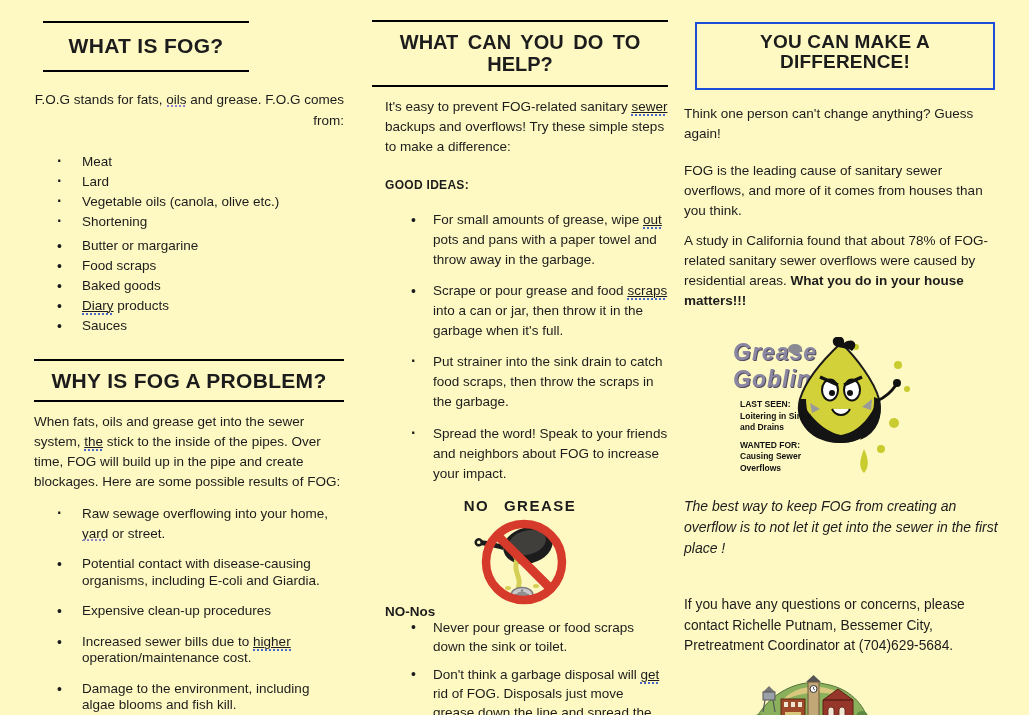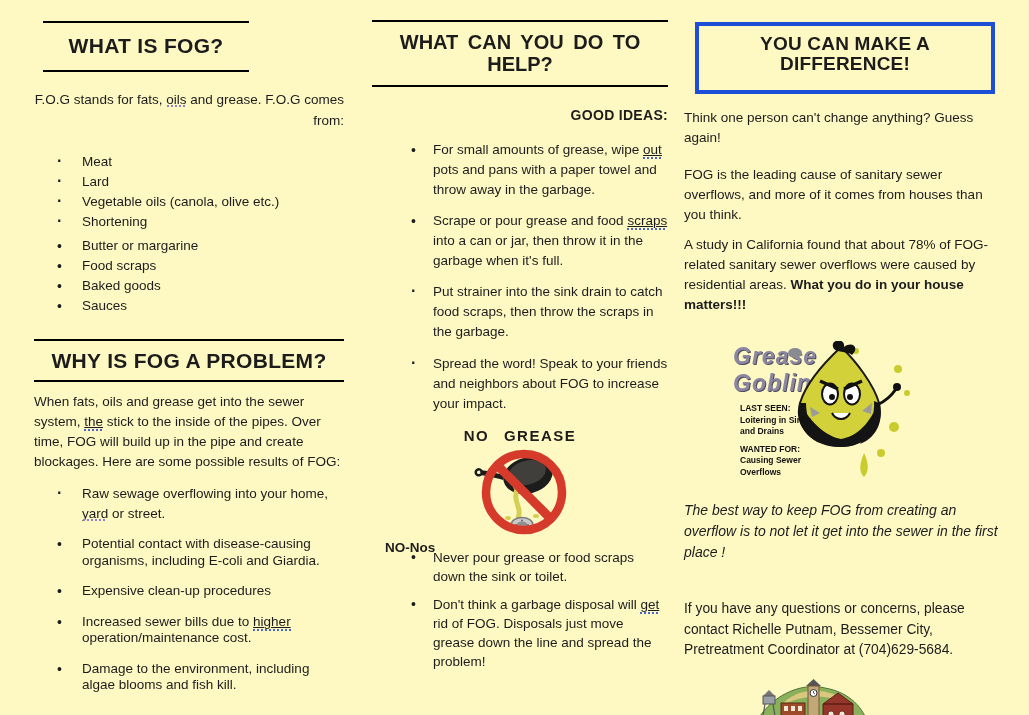--- a/index.html
+++ b/index.html
@@ -45,34 +45,34 @@
     background: repeating-linear-gradient(90deg,#4a66c8 0 2px, transparent 2px 4px); }
   .usp { position: relative; }
   .usp::after { content:""; position:absolute; left:1px; right:1px; bottom:0; height:2px;
     background: repeating-linear-gradient(90deg,#8a7fd0 0 2px, transparent 2px 4px); }
 
   
   .hr-mid-top { margin-top: 20px; }
   h2.midhead { font-size: 20px; line-height: 22px; font-weight: 700; text-align: center;
     word-spacing: 4px; margin: 9px 0 10px; }
   .p-midintro { margin-top: 10px; padding-left: 13px; line-height: 20px; }
-  .good-label { margin-top: 18px; padding-left: 13px; font-weight: 700; font-size: 14px; letter-spacing: .3px; text-align: right; }
+  .good-label { margin-top: 18px; padding-left: 13px; font-weight: 700; font-size: 12px; letter-spacing: .3px; }
   .mid-list li { padding-left: 61px; line-height: 20px; margin-bottom: 11px; }
   .mid-list li::before { left: 39px; }
   .good-list { margin-top: 15px; }
   .good-list li.g3, .good-list li.g4 { margin-bottom: 12px; }
   .nog-wrap { position: relative; height: 114px; margin-top: 12px; }
   .nograease { text-align: center; font-size: 15px; font-weight: 700; letter-spacing: 1.5px; word-spacing: 9px; }
   .pan-svg { position: absolute; left: 100px; top: 20px; }
-  .nonos-label { position: absolute; left: 13px; top: 112px; font-weight: 700; font-size: 13.5px; }
+  .nonos-label { position: absolute; left: 13px; top: 106px; font-weight: 700; font-size: 13.5px; }
   .nonos-list { margin-top: 8px; }
   .nonos-list li { line-height: 19px; margin-bottom: 9px; }
 
   
-  .diff-box { margin-left: 11px; margin-top: 22px; width: 300px; border: 4px solid #1d4ed8;
+  .diff-box { margin-left: 11px; margin-top: 22px; width: 300px; border: 2px solid #1d4ed8;
     text-align: center; font-size: 19px; font-weight: 700; padding: 8px 2px 16px; letter-spacing:.2px; }
   .p-r1 { margin-top: 14px; line-height: 20px; width: 300px; }
   .p-r2 { margin-top: 17px; line-height: 20px; width: 300px; }
   .p-r3 { margin-top: 10px; line-height: 20px; width: 310px; }
   .b { font-weight: 700; }
 
   .goblin-wrap { position: relative; height: 142px; margin-top: 26px; }
   .goblin-title { position: absolute; left: 49px; top: 2px; font-weight: 700; font-size: 23px;
     line-height: 27px; color: #8b87a3; letter-spacing: 1px; text-shadow: 1px 1px 0 #504d5e; font-style: italic; }
   .goblin-svg { position: absolute; left: 102px; top: 0; }
@@ -99,20 +99,21 @@
     <p class="p-intro"><span>F.O.G stands for fats, </span><span class="usp">oils</span><span> and grease. F.O.G comes from:</span></p>
 
     <ul class="src-list">
       <li class="sm"><span>Meat</span></li>
       <li class="sm"><span>Lard</span></li>
       <li class="sm"><span>Vegetable oils (canola, olive etc.)</span></li>
       <li class="sm"><span>Shortening</span></li>
       <li class="gap"><span>Butter or margarine</span></li>
       <li><span>Food scraps</span></li>
       <li><span>Baked goods</span></li>
+      <li><span class="uw">Diary</span><span> products</span></li>
       <li><span>Sauces</span></li>
     </ul>
 
     <div class="hr-full hr-why1"></div>
     <h1 class="bighead head-why">WHY IS FOG A PROBLEM?</h1>
     <div class="hr-full"></div>
 
     <p class="p-why"><span>When fats, oils and grease get into the sewer system, </span><span class="uw">the</span><span>  stick to the inside of the pipes. Over time, FOG will build up in the pipe and create blockages. Here are some possible results of FOG:</span></p>
 
     <ul class="prob-list">
@@ -122,20 +123,21 @@
       <li><span>Increased sewer bills due to </span><span class="uw">higher</span><span> operation/maintenance cost.</span></li>
       <li><span>Damage to the environment, including algae blooms and fish kill.</span></li>
     </ul>
   </div>
 
   <div class="col col-mid">
     <div class="hr-full hr-mid-top"></div>
     <h2 class="midhead">WHAT CAN YOU DO TO HELP?</h2>
     <div class="hr-full"></div>
 
+    <p class="p-midintro"><span>It's easy to prevent FOG-related sanitary </span><span class="uw">sewer</span><span> backups and overflows! Try these simple steps to  make a difference:</span></p>
 
     <div class="good-label">GOOD IDEAS:</div>
 
     <ul class="mid-list good-list">
       <li><span> For small amounts of grease, wipe </span><span class="uw">out</span><span> pots and pans with a paper towel and throw away in the garbage.</span></li>
       <li><span> Scrape or pour grease and food </span><span class="uw">scraps</span><span> into a can or jar, then throw it in the garbage when it's full.</span></li>
       <li class="sm g3"><span>Put strainer into the sink drain to catch food scraps, then throw the scraps in the garbage.</span></li>
       <li class="sm g4"><span>Spread the word! Speak to your friends and neighbors about FOG to increase your impact.</span></li>
     </ul>
 

